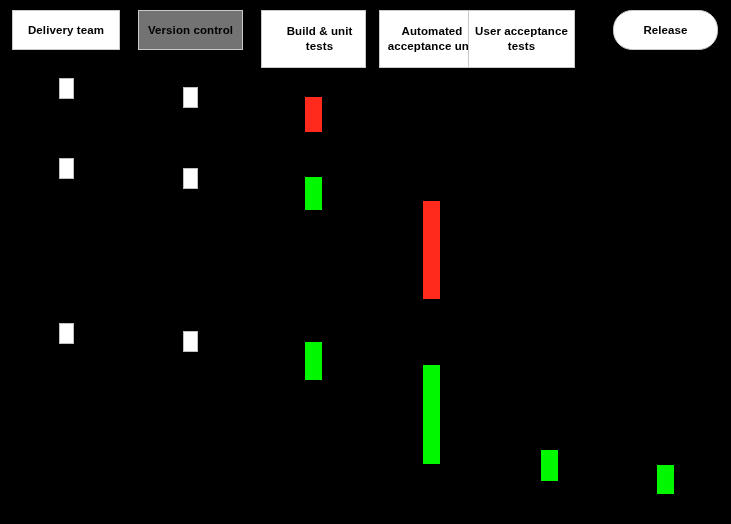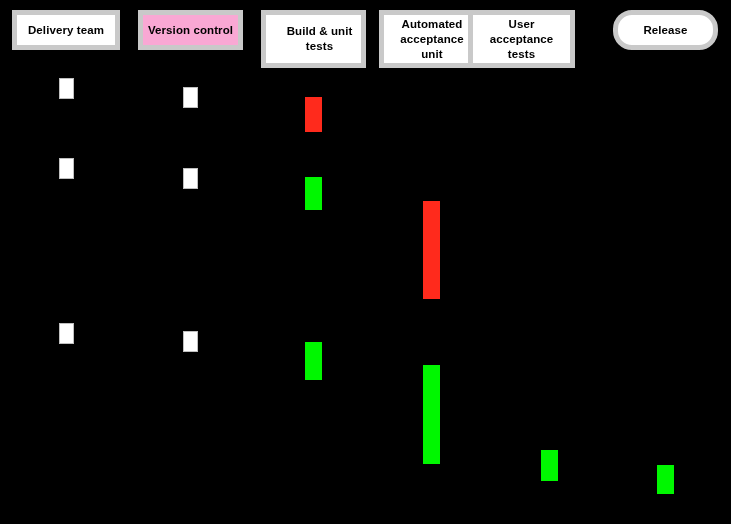--- a/index.html
+++ b/index.html
@@ -16,21 +16,21 @@
     width: 731px;
     height: 524px;
     background: #000000;
     overflow: hidden;
   }
   
   .stage-header {
     position: absolute;
     box-sizing: border-box;
     background: #ffffff;
-    border: 5px solid #a21caf;
+    border: 1px solid #a21caf;
     display: flex;
     align-items: center;
     justify-content: center;
     text-align: center;
     color: #000000;
     font-weight: bold;
     font-size: 11.5px;
     line-height: 15px;
     letter-spacing: 0.1px;
     padding: 2px 4px;
@@ -58,21 +58,21 @@
   }
 </style>
 </head>
 <body>
 
 <div id="canvas">
   <div id="stage-headers">
       <div class="stage-header" style="left: 12px; top: 10px; width: 108px; height: 40px; background: rgb(255, 255, 255); border-color: rgb(201, 201, 201); color: rgb(0, 0, 0);">
         <span class="label">Delivery team</span>
       </div>
-      <div class="stage-header" style="left: 138px; top: 10px; width: 105px; height: 40px; background: #f9a8d4; border-color: rgb(201, 201, 201); color: rgb(0, 0, 0); align-items: center;">
+      <div class="stage-header" style="left: 138px; top: 10px; width: 105px; height: 40px; background: #737373; border-color: rgb(201, 201, 201); color: rgb(0, 0, 0); align-items: center;">
         <span class="label">Version control</span>
       </div>
       <div class="stage-header" style="left: 261px; top: 10px; width: 105px; height: 58px; background: rgb(255, 255, 255); border-color: rgb(201, 201, 201); color: rgb(0, 0, 0); padding-left: 16px;">
         <span class="label">Build &amp; unit
 tests</span>
       </div>
       <div class="stage-header" style="left: 379px; top: 10px; width: 106px; height: 58px; background: rgb(255, 255, 255); border-color: rgb(201, 201, 201); color: rgb(0, 0, 0);">
         <span class="label">Automated
 acceptance unit</span>
       </div>

